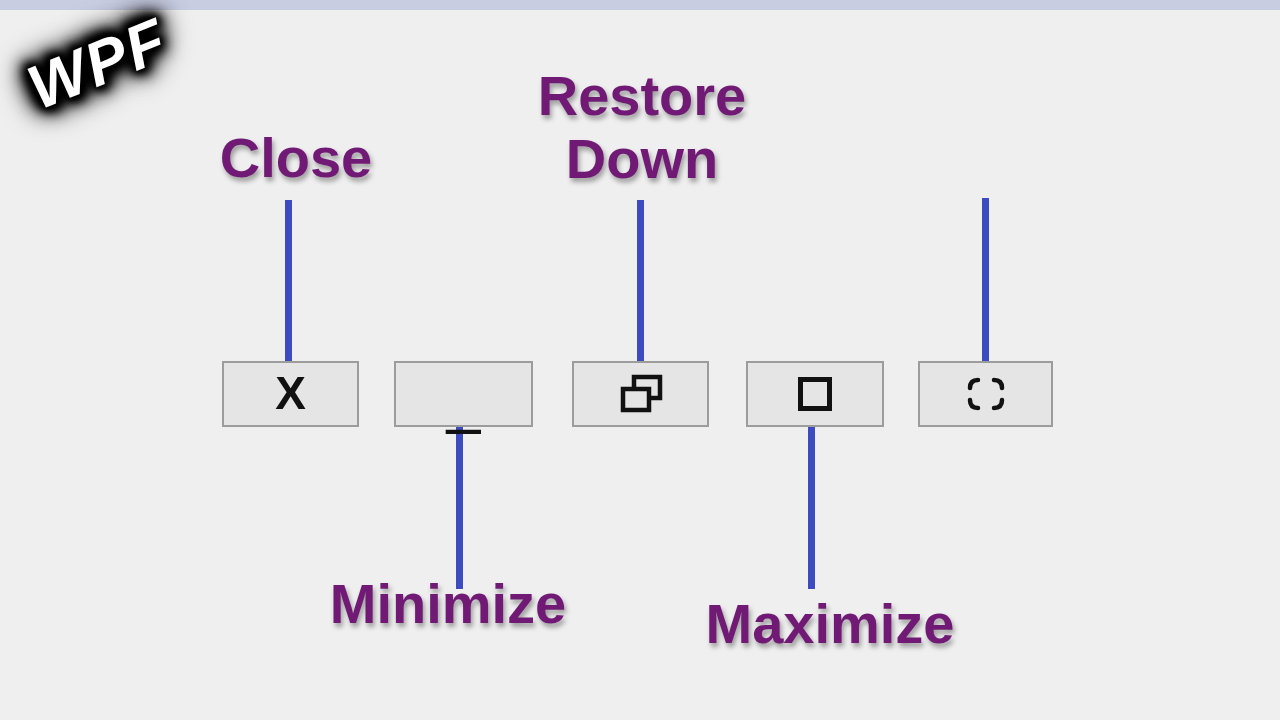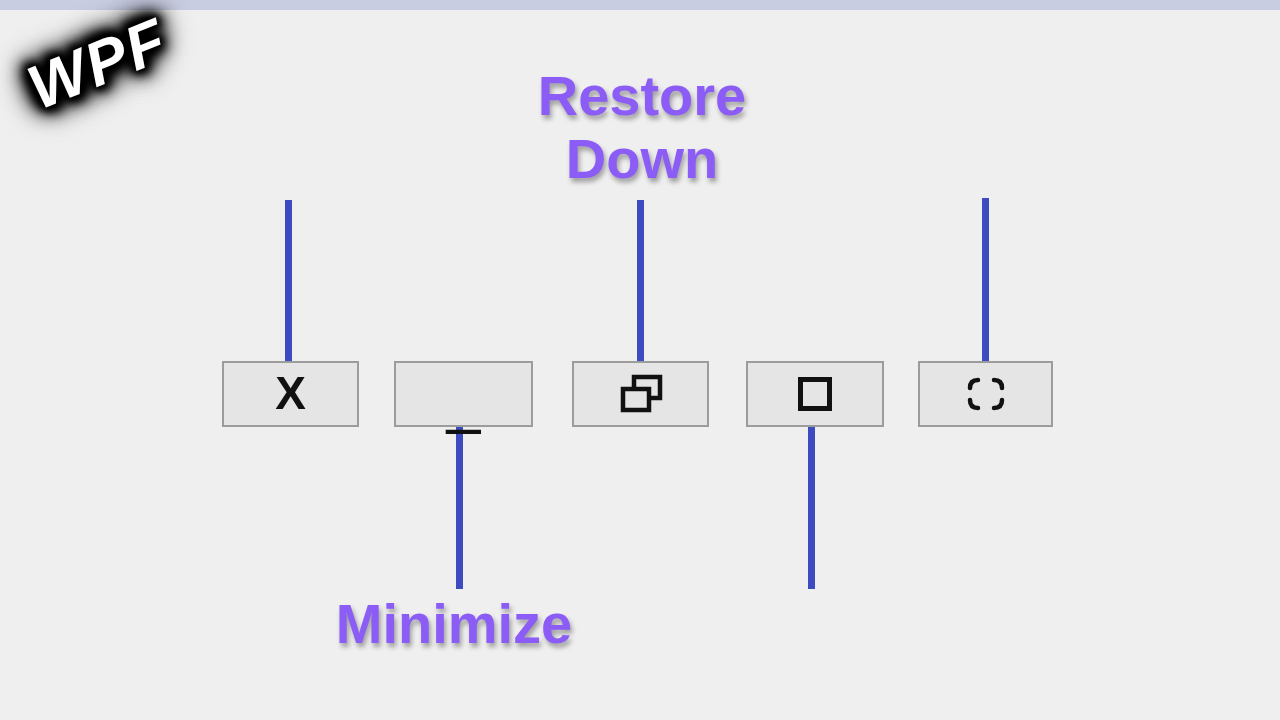--- a/index.html
+++ b/index.html
@@ -39,21 +39,21 @@
       2px 3px 12px #000, -2px -3px 12px #000, 4px 4px 16px #000,
       -4px -4px 16px #000, 0 0 30px #000, 0 0 34px rgba(0,0,0,.9);
     z-index: 5;
   }
   .callout-label {
     position: absolute;
     transform: translateX(-50%);
     font-size: 56px;
     font-weight: bold;
     line-height: 63px;
-    color: #8b5cf6;
+    color: #701a75;
     text-align: center;
     white-space: nowrap;
     text-shadow: 2px 4px 5px rgba(0,0,0,0.35);
   }
   .callout-label.wrap {
     white-space: normal;
     width: 260px;
   }
   .connector {
     position: absolute;
@@ -93,26 +93,28 @@
 </style>
 </head>
 <body>
 
 <div class="stage">
 
   <div class="top-strip"></div>
 
   <div class="wpf-logo">WPF</div>
 
+  <div class="callout-label" style="left:296px; top:126px;">Close</div>
 
   <div class="callout-label wrap" style="left:642px; top:64px;">Restore Down</div>
 
 
-  <div class="callout-label" style="left:448px; top:592px;margin-left:6px;">Minimize</div>
+  <div class="callout-label" style="left:448px; top:572px;">Minimize</div>
 
+  <div class="callout-label" style="left:830px; top:592px;">Maximize</div>
 
   <div class="connector" style="left:285px; top:200px; height:161px;"></div>
   <div class="connector" style="left:637px; top:200px; height:161px;"></div>
   <div class="connector" style="left:982px; top:198px; height:163px;"></div>
   <div class="connector" style="left:456px; top:426px; height:163px;"></div>
   <div class="connector" style="left:808px; top:426px; height:163px;"></div>
 
   <button class="win-btn" style="left:222px; width:137px;">
     <span class="glyph-x">X</span>
   </button>

